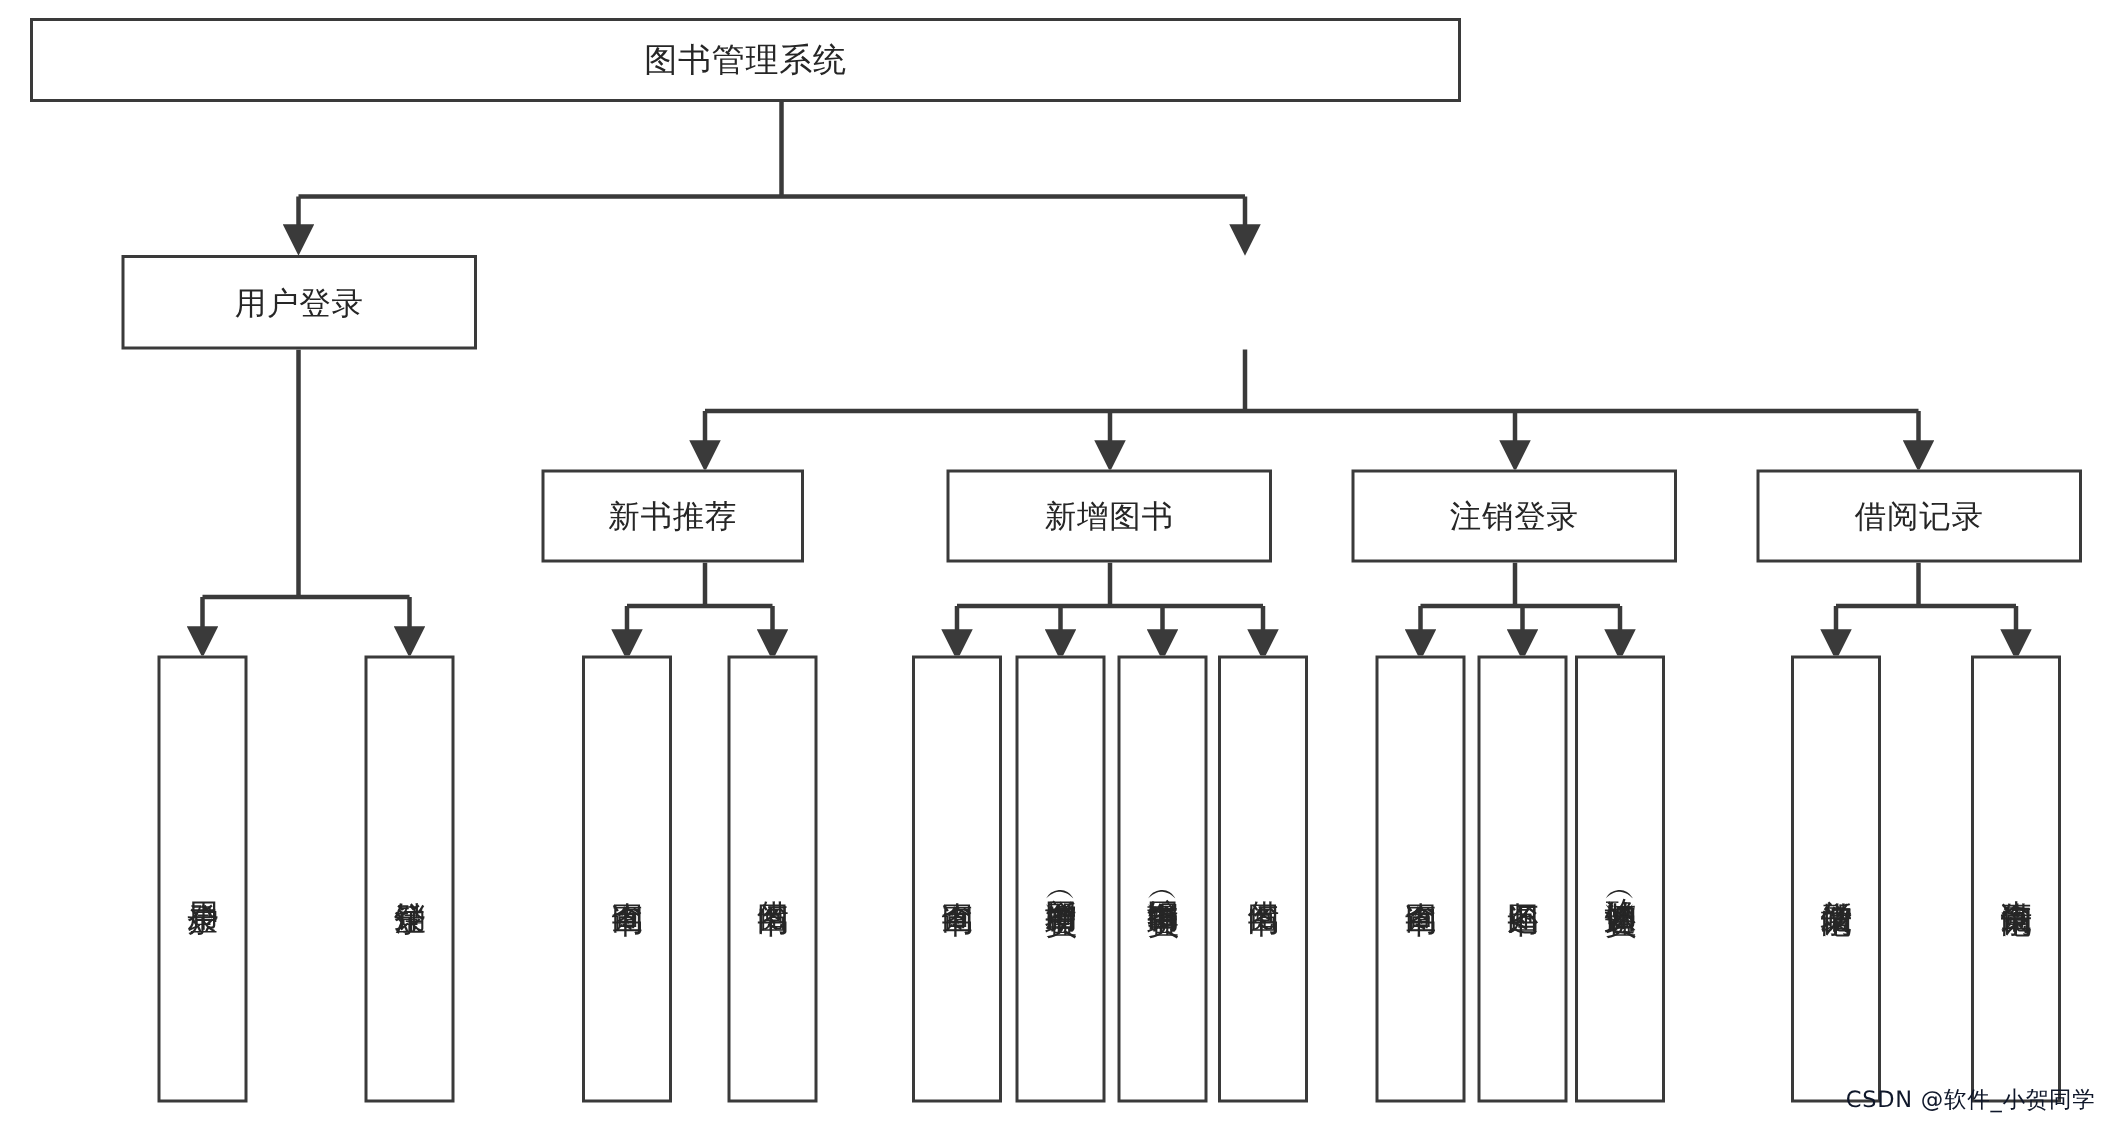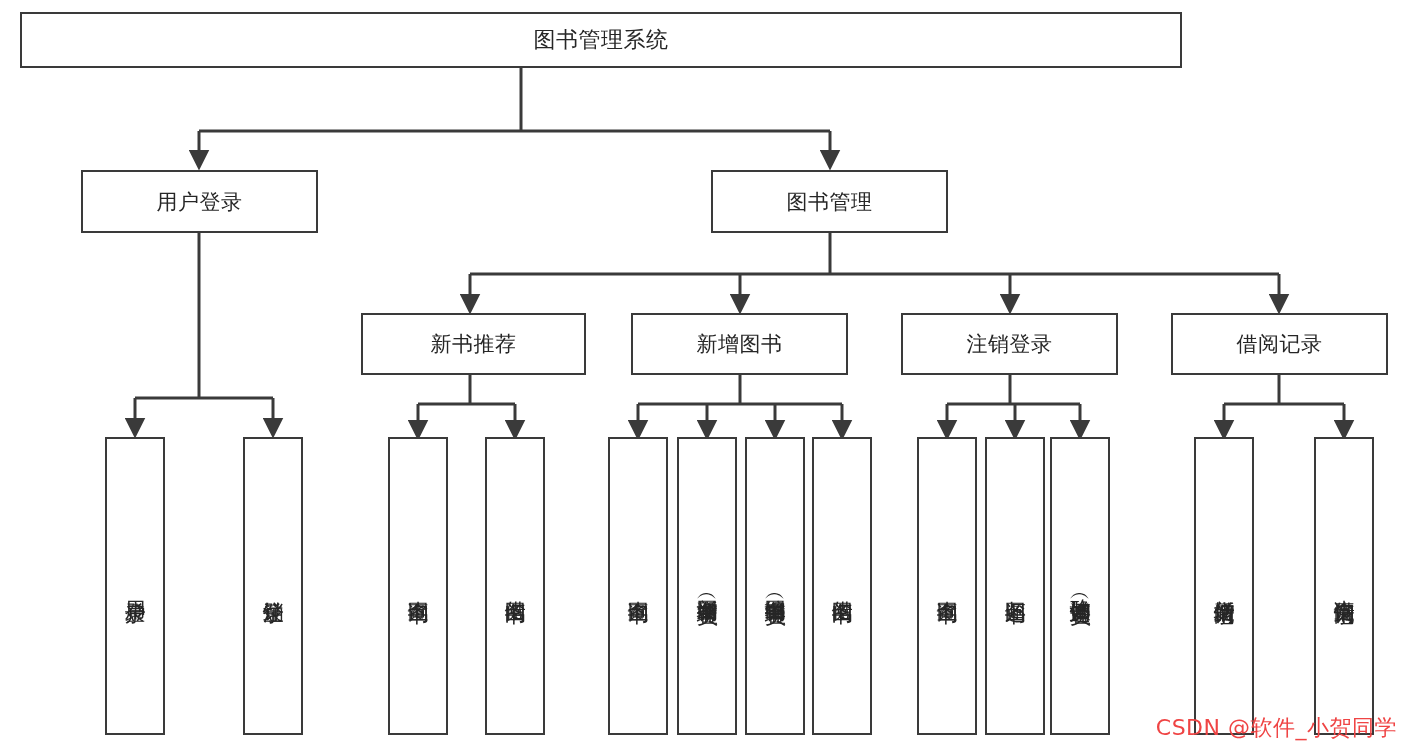--- a/index.html
+++ b/index.html
@@ -50,22 +50,22 @@
     white-space: nowrap;
     text-align: center;
   }
   .node.root {
     font-size: 22px;
   }
   #watermark {
     position: absolute;
     right: 8px;
     bottom: 4px;
-    font-size: 22px;
-    color: #ef4444;
+    font-size: 15px;
+    color: #0f172a;
     letter-spacing: 0.5px;
     white-space: nowrap;
     user-select: none;
   }
 </style>
 </head>
 <body>
 
 <div id="canvas">
 
@@ -112,32 +112,29 @@
       <path d="M 1015 404 L 1015 430" marker-end="url(#arrow)"></path>
       <path d="M 1080 404 L 1080 430" marker-end="url(#arrow)"></path>
 
       <path d="M 1279 375 L 1279 404"></path>
       <path d="M 1224 404 L 1344 404"></path>
       <path d="M 1224 404 L 1224 430" marker-end="url(#arrow)"></path>
       <path d="M 1344 404 L 1344 430" marker-end="url(#arrow)"></path>
     </g>
   </svg>
 
-  <div class="node horiz root" style="left:20px; top:12px; width:1162px; height:56px;">
+  <div class="node horiz root" style="left:20px; top:12px; width:954px; height:56px;">
     <span>图书管理系统</span>
   </div>
 
   <div class="node horiz" style="left:81px; top:170px; width:237px; height:63px;">
     <span>用户登录</span>
   </div>
-  <div class="node horiz" style="left:711px; top:170px; width:237px; height:63px;">
-    <span>图书管理</span>
-  </div>
 
-  <div class="node horiz" style="left:361px; top:313px; width:225px; height:62px;justify-content:center;">
+  <div class="node horiz" style="left:361px; top:313px; width:175px; height:62px;justify-content:center;">
     <span>新书推荐</span>
   </div>
   <div class="node horiz" style="left:631px; top:313px; width:217px; height:62px;">
     <span>新增图书</span>
   </div>
   <div class="node horiz" style="left:901px; top:313px; width:217px; height:62px;">
     <span>注销登录</span>
   </div>
   <div class="node horiz" style="left:1171px; top:313px; width:217px; height:62px;text-align:center;">
     <span>借阅记录</span>

